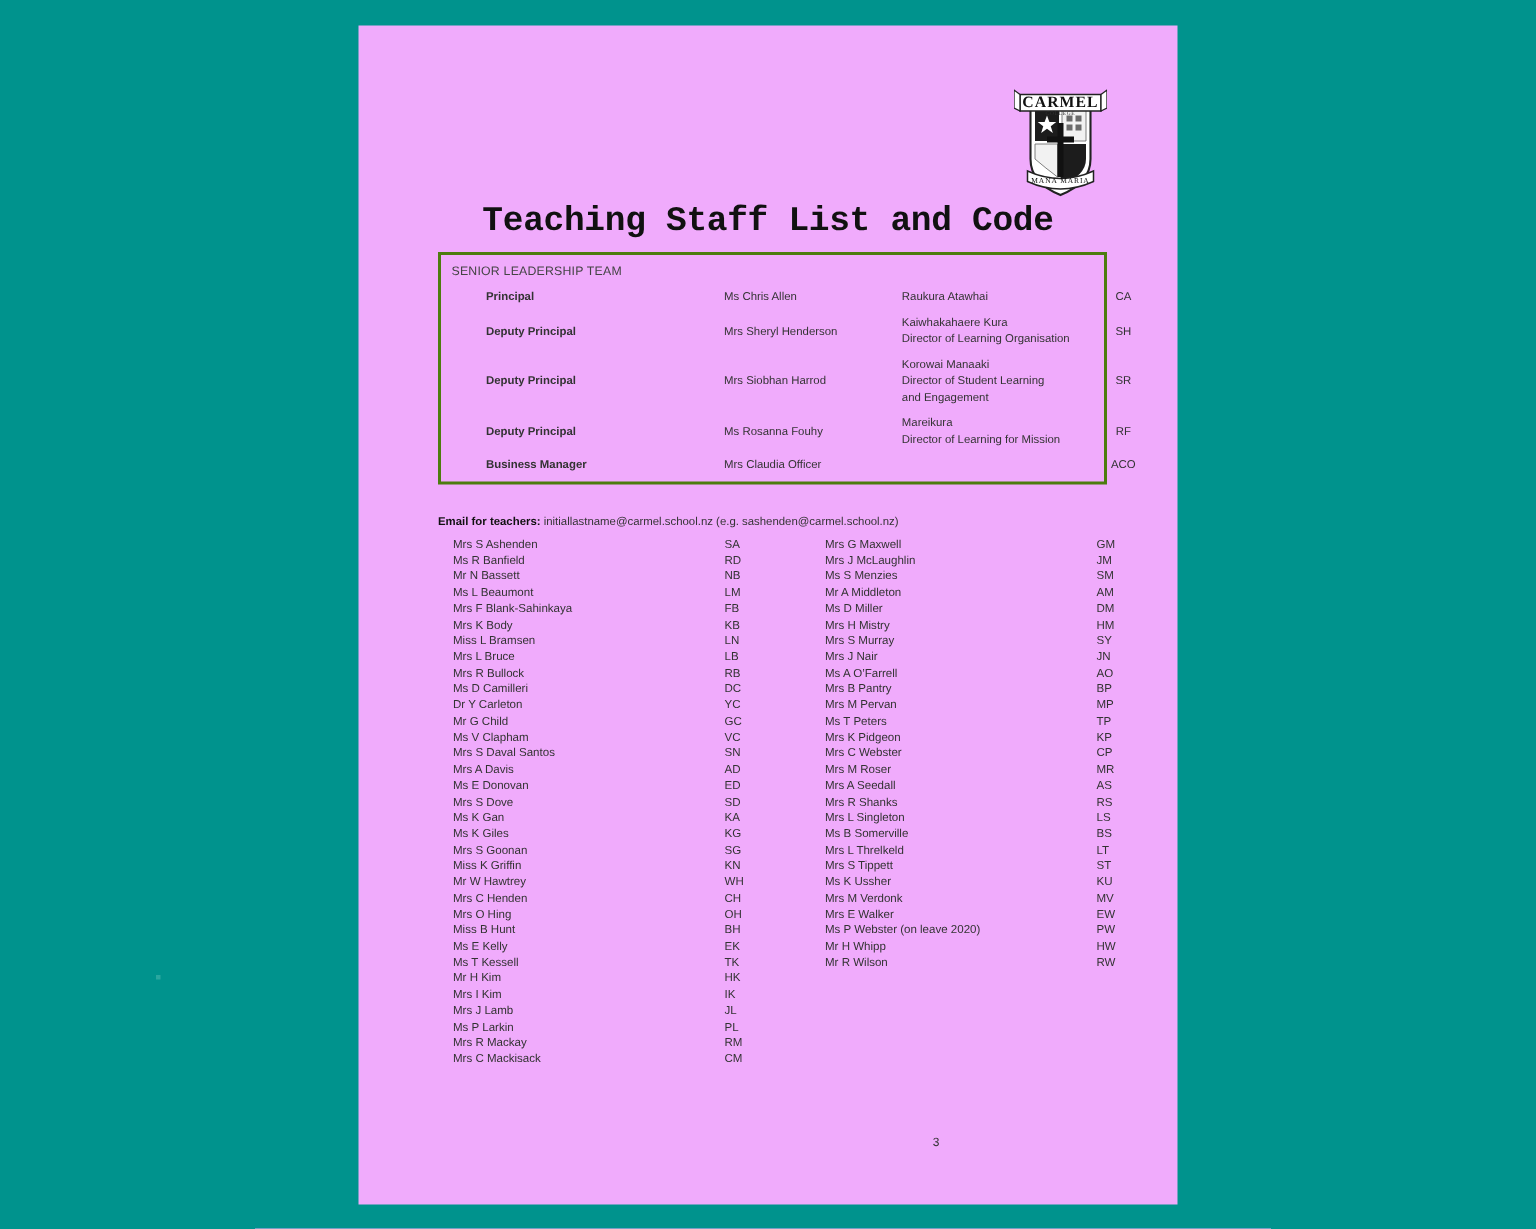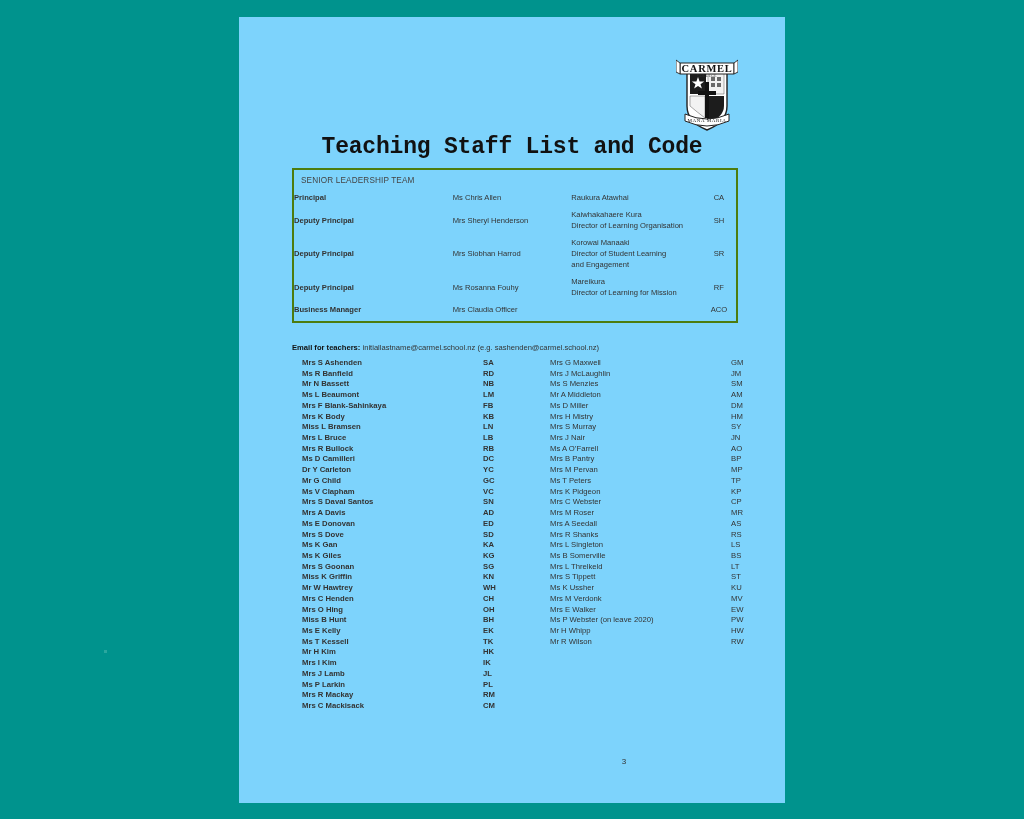--- a/index.html
+++ b/index.html
@@ -12,21 +12,21 @@
     background: #00938d;
     font-family: "Liberation Sans", sans-serif;
     overflow: hidden;
   }
   .page {
     position: absolute;
     left: 239px;
     top: 17px;
     width: 546px;
     height: 786px;
-    background: #7dd3fc;
+    background: #f0abfc;
   }
 
   
   .crest {
     position: absolute;
     left: 437px;
     top: 37px;
     width: 62px;
     height: 82px;
   }
@@ -58,20 +58,21 @@
   .slt-heading {
     font-size: 8.2px;
     color: #444444;
     padding: 2px 0 4px 7px;
     letter-spacing: 0.15px;
   }
   table.slt {
     width: 100%;
     border-collapse: collapse;
     table-layout: fixed;
+    margin-left: 30px;
   }
   table.slt td {
     font-size: 7.6px;
     color: #333333;
     vertical-align: middle;
     padding: 3px 0 3px 0;
     line-height: 1.45;
   }
   td.c-role   { width: 158px; padding-left: 7px; font-weight: bold; color: #111111; }
   td.c-name   { width: 118px; }
@@ -90,21 +91,21 @@
   }
   .email-line b { color: #111111; }
 
   
   .staff-col {
     position: absolute;
     top: 341px;
     font-size: 7.7px;
     color: #333333;
   }
-  .staff-col.left  { left: 63px;  width: 250px; font-weight: bold; }
+  .staff-col.left  { left: 63px;  width: 250px; }
   .staff-col.right { left: 311px; width: 250px; }
   .staff-row {
     position: relative;
     height: 10.73px;
     line-height: 10.73px;
     white-space: nowrap;
   }
   .staff-name { position: absolute; left: 0; }
   .staff-code { position: absolute; left: 181px; }
 

